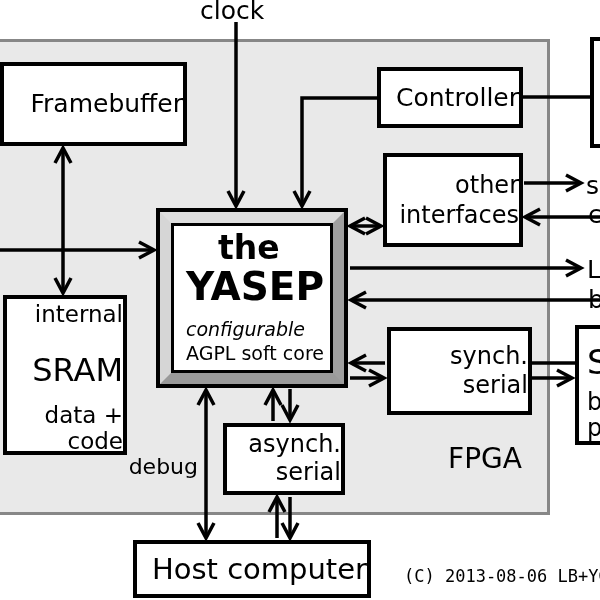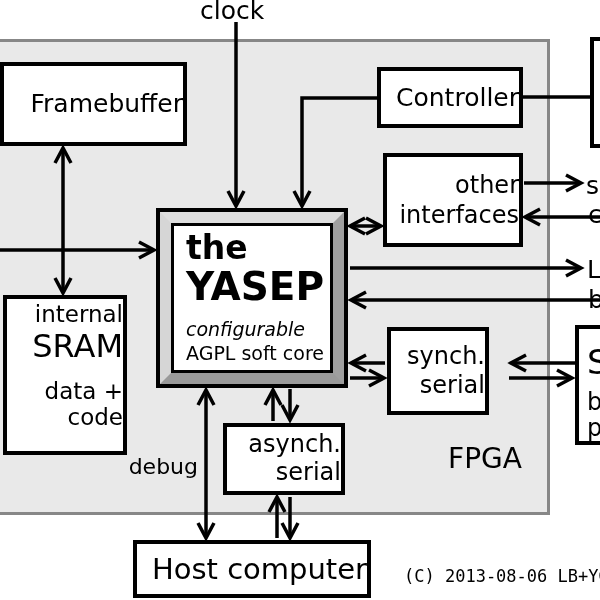--- a/index.html
+++ b/index.html
@@ -12,40 +12,40 @@
        display:flex;flex-direction:column;align-items:flex-end;justify-content:center;
        text-align:center;line-height:1.2;}
   .lbl{position:absolute;z-index:4;white-space:nowrap;}
   
   .framebuffer{left:0;top:62px;width:187px;height:84px;font-size:25px;}
   .controller{left:377px;top:67px;width:146px;height:61px;font-size:25px;}
   .topright{left:590px;top:37px;width:40px;height:111px;}
   .other{left:383px;top:153px;width:140px;height:94px;font-size:24px;line-height:1.25;}
   .sram{left:3px;top:295px;width:124px;height:160px;justify-content:flex-start;padding-top:2px;}
   .sram .l1{font-size:23px;line-height:1.2;}
-  .sram .l2{font-size:32px;line-height:1.1;}
+  .sram .l2{font-size:32px;line-height:1.1;margin-top:24px;}
   .sram .l3{font-size:23px;line-height:1.15;margin-top:14px;}
   .sram .l4{font-size:23px;line-height:1.15;}
-  .synch{left:387px;top:327px;width:102px;height:88px;font-size:24px;}
+  .synch{left:387px;top:327px;width:145px;height:88px;font-size:24px;}
   .asynch{left:223px;top:423px;width:122px;height:72px;font-size:24px;line-height:1.15;}
   .host{left:133px;top:540px;width:238px;height:58px;font-size:29px;}
   .sbox{left:575px;top:325px;width:40px;height:120px;align-items:flex-start;
         justify-content:flex-start;padding:16px 0 0 8px;text-align:left;}
   .sbox .s1{font-size:34px;line-height:1.05;}
   .sbox .s2{font-size:24px;line-height:1.1;margin-top:8px;}
   .sbox .s3{font-size:24px;line-height:1.1;}
   
   .yasep{left:156px;top:208px;width:192px;height:180px;position:absolute;z-index:3;
          border:4px solid #000;box-sizing:border-box;}
   .yasep-frame{width:100%;height:100%;box-sizing:border-box;
          border:11px solid;border-color:#dedede #9f9f9f #9a9a9a #d6d6d6;background:#b8b8b8;}
   .yasep-core{width:100%;height:100%;box-sizing:border-box;border:3px solid #000;background:#fff;
          display:flex;flex-direction:column;justify-content:center;align-items:flex-start;
          padding-left:12px;}
-  .yasep-core .t1{font-size:33px;font-weight:bold;line-height:1.05;}
+  .yasep-core .t1{font-size:33px;font-weight:bold;line-height:1.05;margin-left:32px;}
   .yasep-core .t2{font-size:39px;font-weight:bold;line-height:1.15;}
   .yasep-core .t3{font-size:19px;line-height:1.25;margin-top:8px;font-style:italic;}
   .yasep-core .t4{font-size:19px;line-height:1.25;}
   
   .clock{left:200px;top:-4px;font-size:25px;}
   .debug{left:120px;top:451px;width:78px;text-align:right;font-size:22px;line-height:1.45;z-index:2;}
   .fpga{left:410px;top:443px;width:150px;text-align:center;font-size:28px;font-weight:normal;
         line-height:1.15;z-index:2;}
   .els{font-size:25px;}
   .e-s{left:586px;top:171px;}

